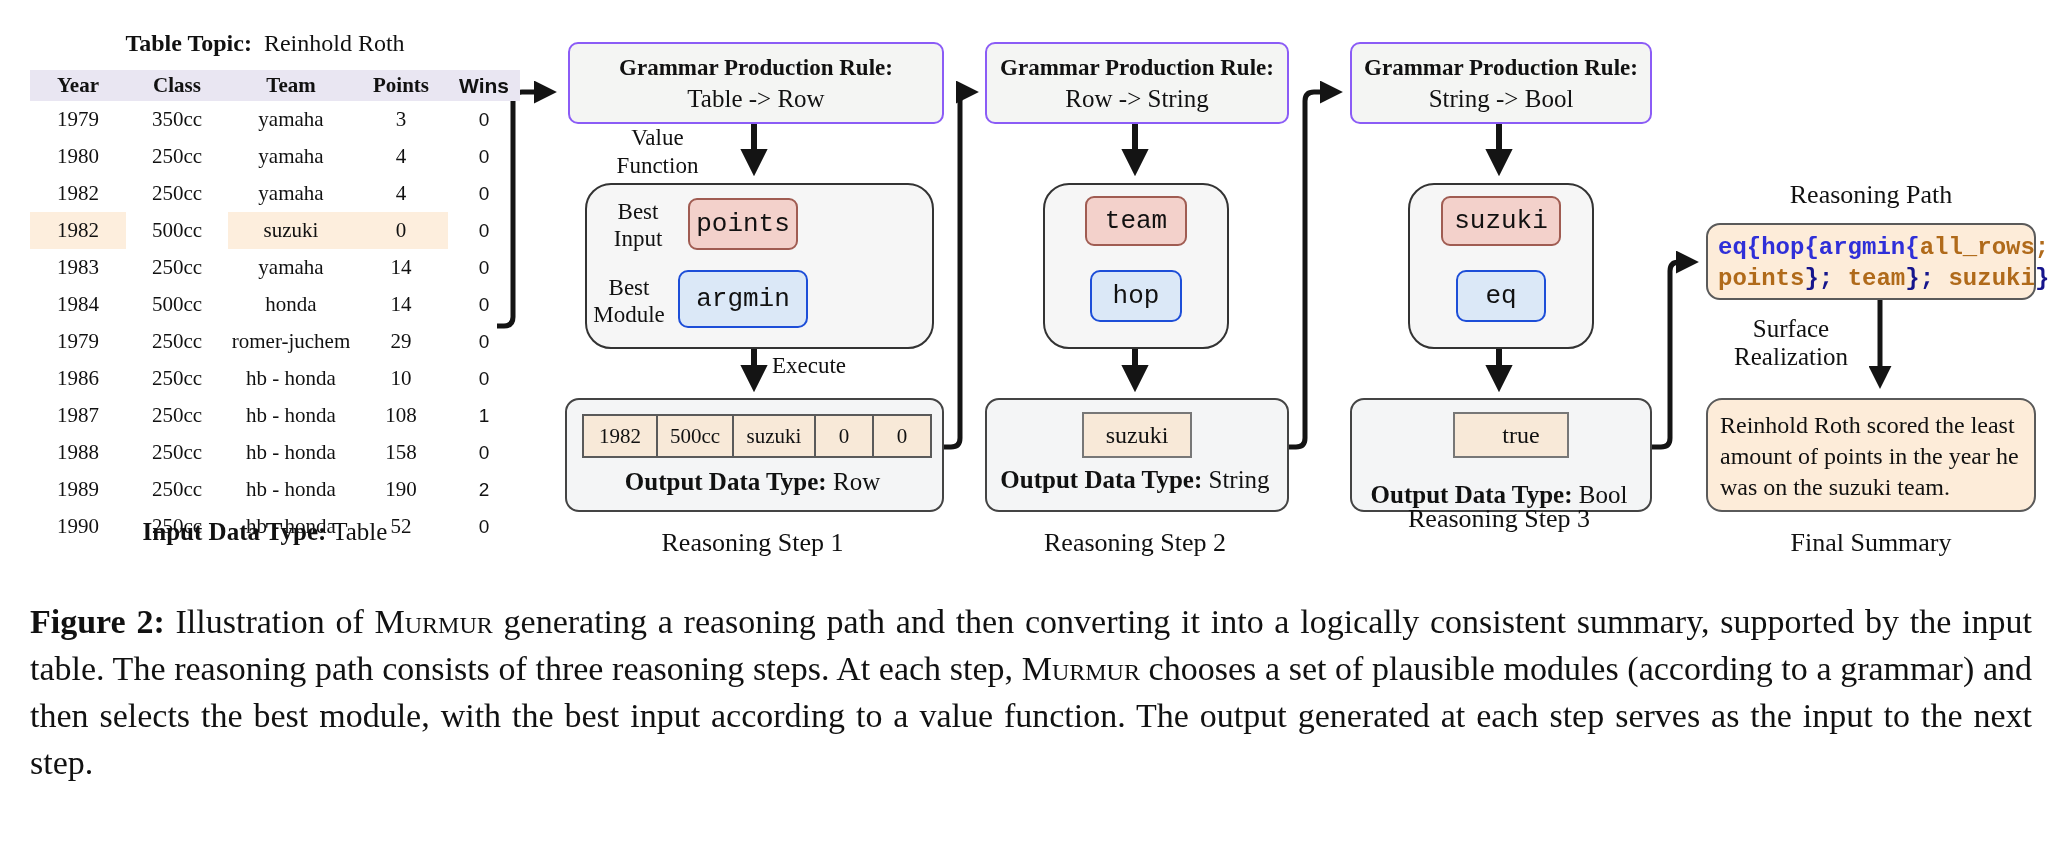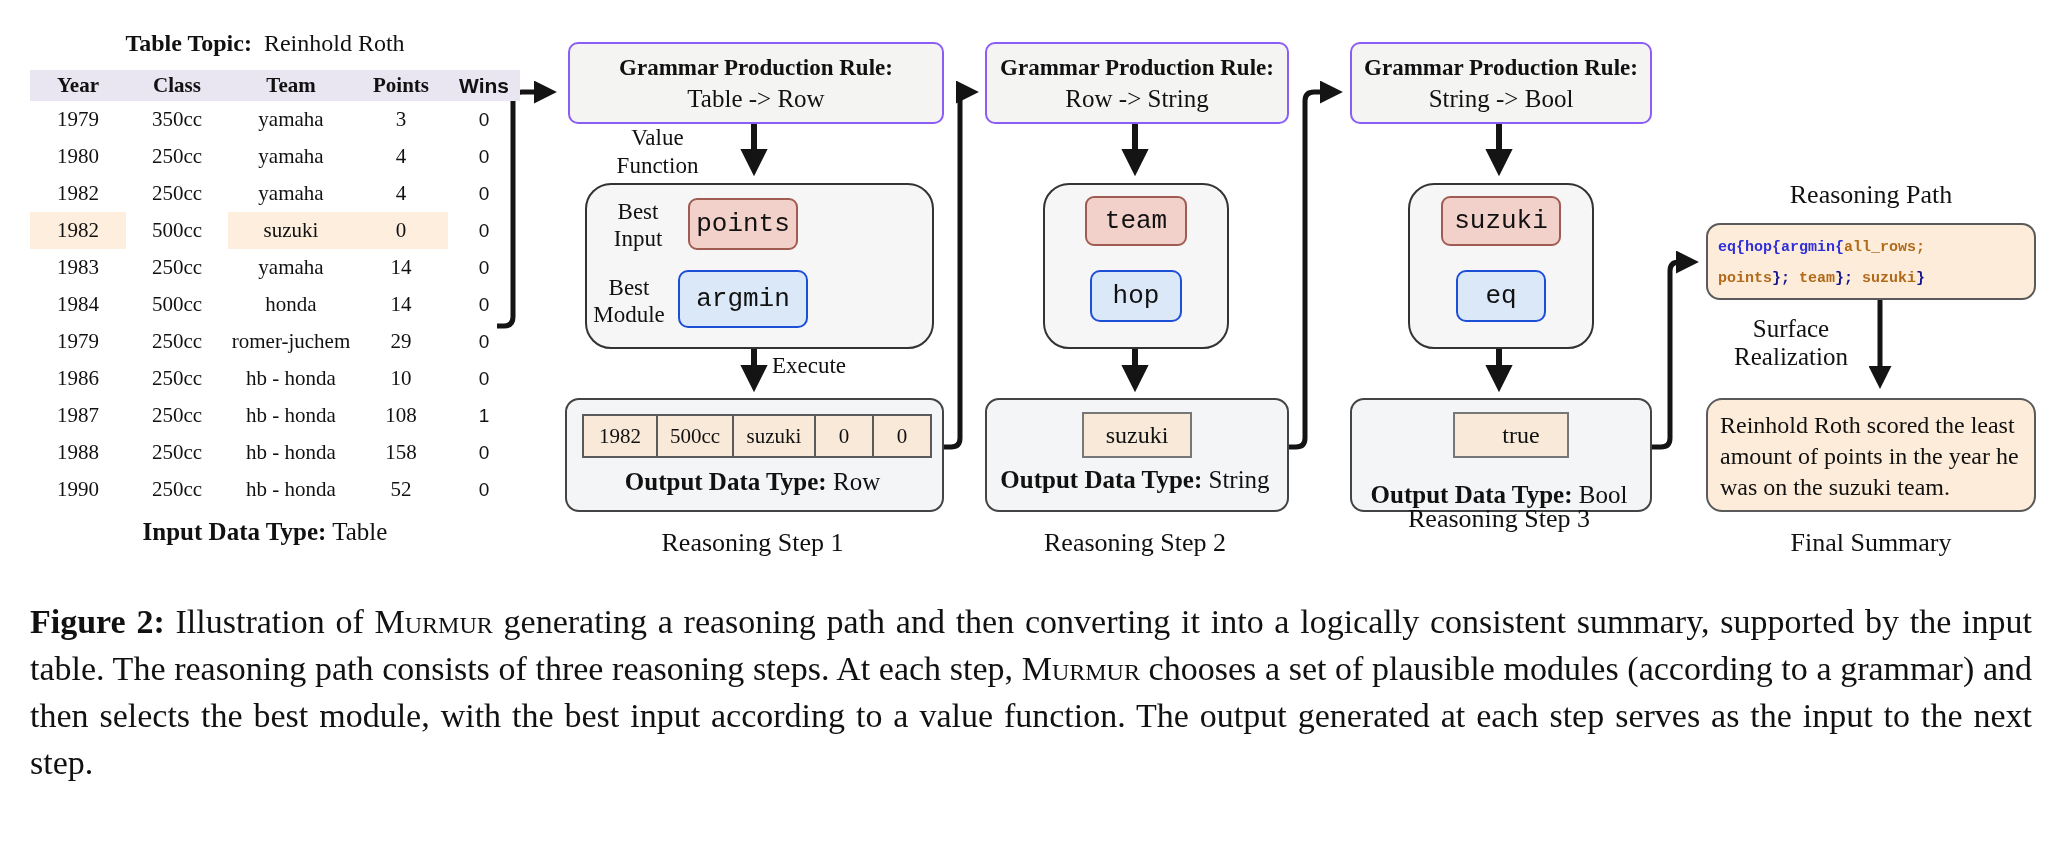--- a/index.html
+++ b/index.html
@@ -39,21 +39,21 @@
         justify-content:center;border-right:2px solid #5a5a5a;height:40px;}
   .rowcells .cell:last-child{border-right:none;}
   .single-cell{position:absolute;background:#f8e9d8;border:2px solid #777;
         font-size:24px;display:flex;align-items:center;justify-content:center;}
   .outtype{font-size:25px;text-align:center;}
   .stepcap{font-size:26px;text-align:center;}
 
   
   .pathbox{background:#fdecd9;border:2px solid #5a5a5a;border-radius:14px;
            font-family:"Liberation Mono","DejaVu Sans Mono",monospace;
-           font-weight:bold;font-size:15px;line-height:31px;padding:7px 10px;
+           font-weight:bold;font-size:24px;line-height:31px;padding:7px 10px;
            box-sizing:border-box;white-space:nowrap;}
   .tok-blue{color:#2f2fd8;}
   .tok-orange{color:#b06a1a;}
   .tok-navy{color:#16158c;}
   .summarybox{background:#fdecd9;border:2px solid #5a5a5a;border-radius:16px;
            font-size:24px;line-height:31px;padding:10px 12px;box-sizing:border-box;}
 
   
   .caption{font-size:34px;line-height:47px;text-align:justify;}
   .caption .sc{font-variant:small-caps;}
@@ -175,20 +175,27 @@
           <td class="sans">1</td>
         </tr>
         <tr>
           <td>1988</td>
           <td>250cc</td>
           <td>hb - honda</td>
           <td>158</td>
           <td class="sans">0</td>
         </tr>
         <tr>
+          <td>1989</td>
+          <td>250cc</td>
+          <td>hb - honda</td>
+          <td>190</td>
+          <td class="sans">2</td>
+        </tr>
+        <tr>
           <td>1990</td>
           <td>250cc</td>
           <td>hb - honda</td>
           <td>52</td>
           <td class="sans">0</td>
         </tr>
       </tbody>
   </table>
 
   <div class="abs z2 ctr footerline" style="left:30px;top:518px;width:470px;">

